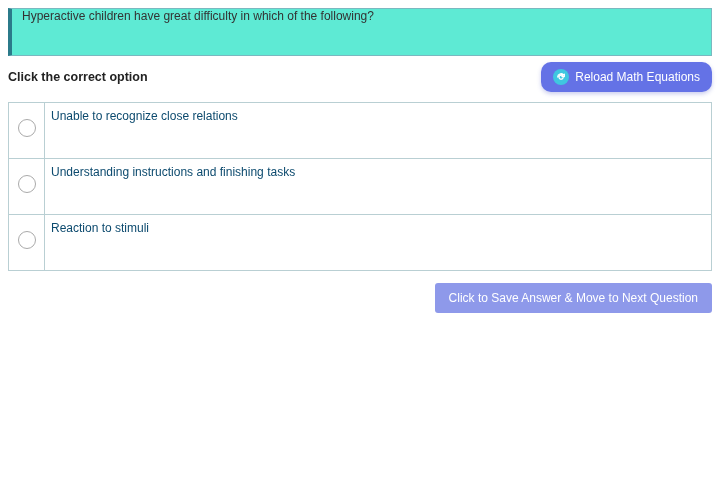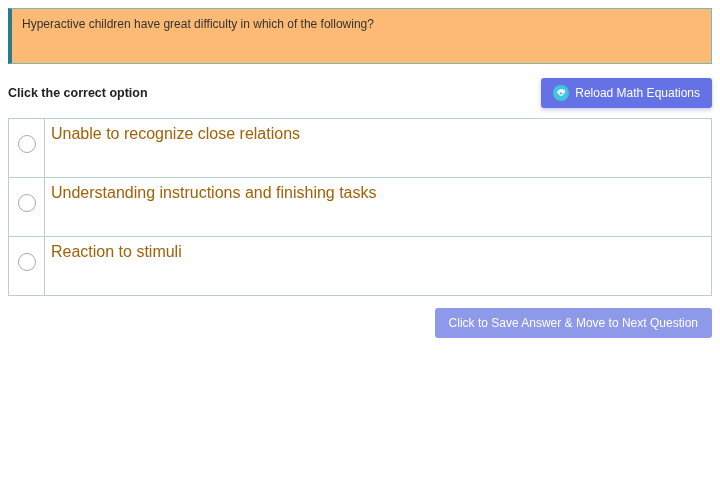--- a/index.html
+++ b/index.html
@@ -8,23 +8,23 @@
     margin: 0;
     padding: 8px;
     font-size: 12px;
     color: #333;
     background: #fff;
     width: 720px;
   }
   .question-box {
     border: 1px solid #7ab8c0;
     border-left: 4px solid #2b7a8a;
-    background: #fdba74;
-    padding: 8px 10px 32px 10px;
-    margin-bottom: 14px;
+    background: #5eead4;
+    padding: 0 10px 32px 10px;
+    margin-bottom: 6px;
   }
   .question-box .qtext {
     font-size: 12px;
   }
   .instr-row {
     display: flex;
     align-items: center;
     justify-content: space-between;
     margin-bottom: 10px;
   }
@@ -33,21 +33,21 @@
     font-size: 12.5px;
     color: #222;
   }
   .reload-btn {
     display: inline-flex;
     align-items: center;
     gap: 6px;
     background: #6472e6;
     color: #fff;
     border: none;
-    border-radius: 3px;
+    border-radius: 10px;
     padding: 7px 12px;
     font-size: 12px;
     cursor: pointer;
     box-shadow: 0 2px 4px rgba(80,90,200,0.3);
   }
   .reload-icon {
     width: 16px;
     height: 16px;
     border-radius: 50%;
     background: #3fc7e0;
@@ -74,22 +74,22 @@
   .radio {
     width: 18px;
     height: 18px;
     border: 1px solid #aaa;
     border-radius: 50%;
     display: inline-block;
     background: #fff;
   }
   .option-cell {
     padding: 6px 8px 34px 6px;
-    font-size: 16px;
-    color: #a16207;
+    font-size: 12px;
+    color: #0c4a6e;
   }
   .save-row {
     margin-top: 12px;
     text-align: right;
   }
   .save-btn {
     background: #8e99ea;
     color: #fff;
     border: none;
     border-radius: 3px;

